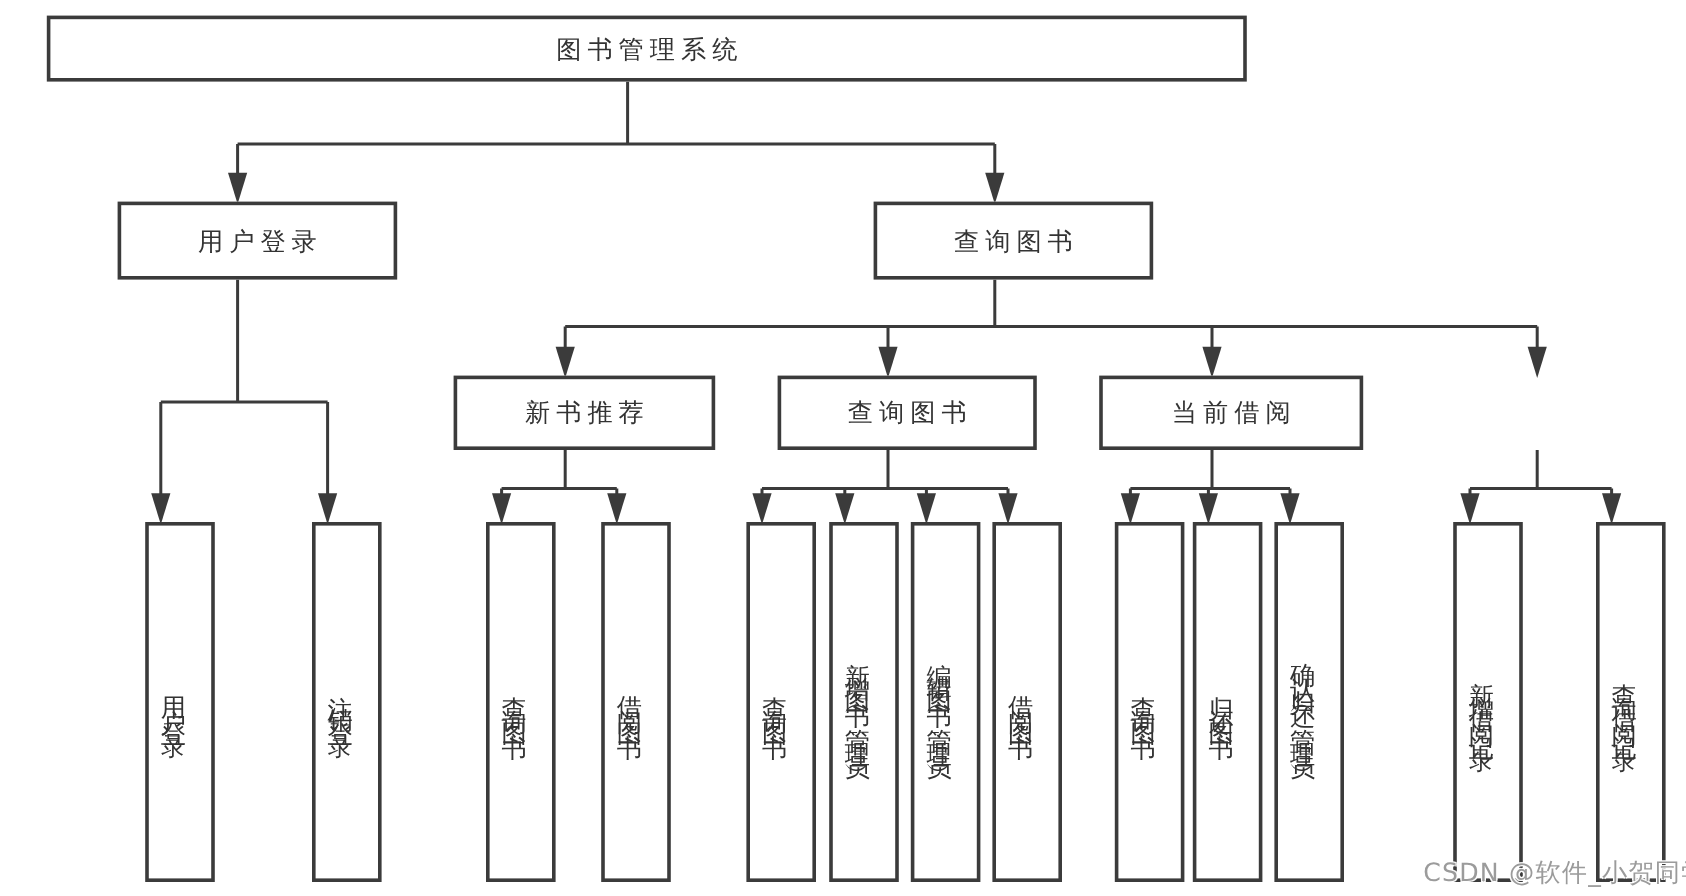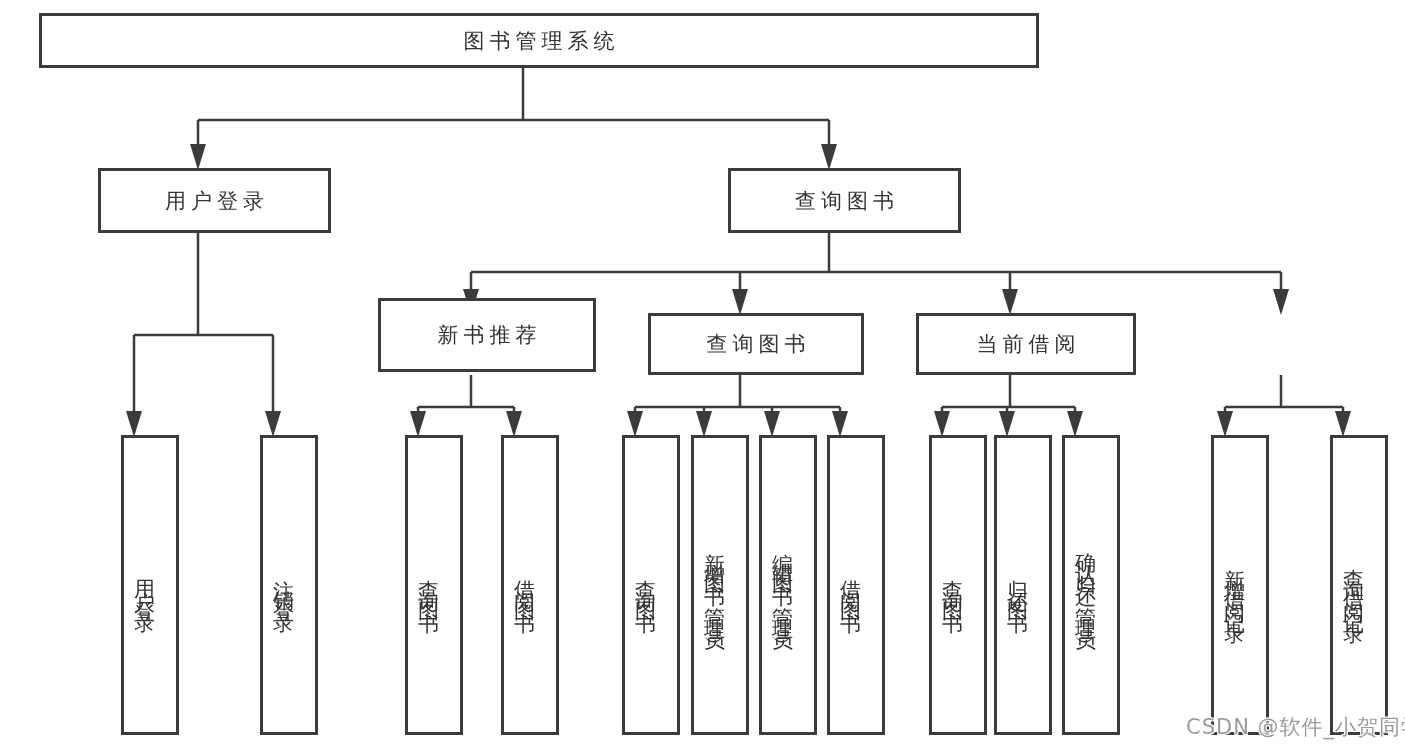--- a/index.html
+++ b/index.html
@@ -93,21 +93,21 @@
       <polygon points="1225,437 1217,411 1233,411"></polygon>
       <polygon points="1343,437 1335,411 1351,411"></polygon>
     </g>
   </svg>
 
   <div class="node h" style="left:23px; top:13px; width:1000px; height:55px;">图书管理系统</div>
 
   <div class="node h" style="left:82px; top:168px; width:233px; height:65px;">用户登录</div>
   <div class="node h" style="left:712px; top:168px; width:233px; height:65px;">查询图书</div>
 
-  <div class="node h" style="left:362px; top:298px; width:218px; height:74px;">新书推荐</div>
+  <div class="node h" style="left:362px; top:313px; width:218px; height:62px;">新书推荐</div>
   <div class="node h" style="left:632px; top:313px; width:216px; height:62px;">查询图书</div>
   <div class="node h" style="left:900px; top:313px; width:220px; height:62px;text-align:center;">当前借阅</div>
 
   <div class="node leaf" style="left:105px;">
     <span class="vtext">用户登录</span>
   </div>
   <div class="node leaf" style="left:244px;">
     <span class="vtext">注销登录</span>
   </div>
 

